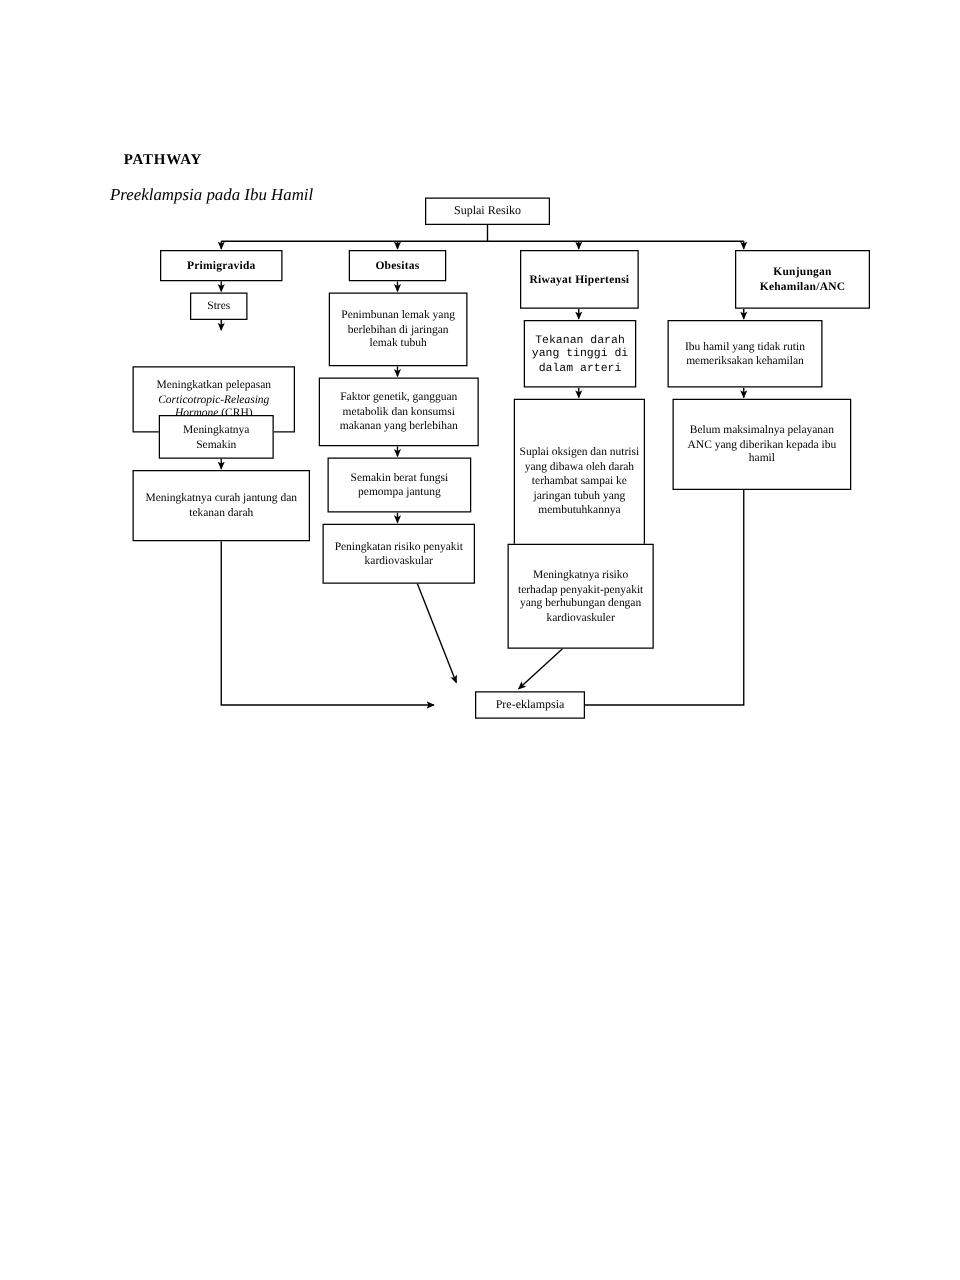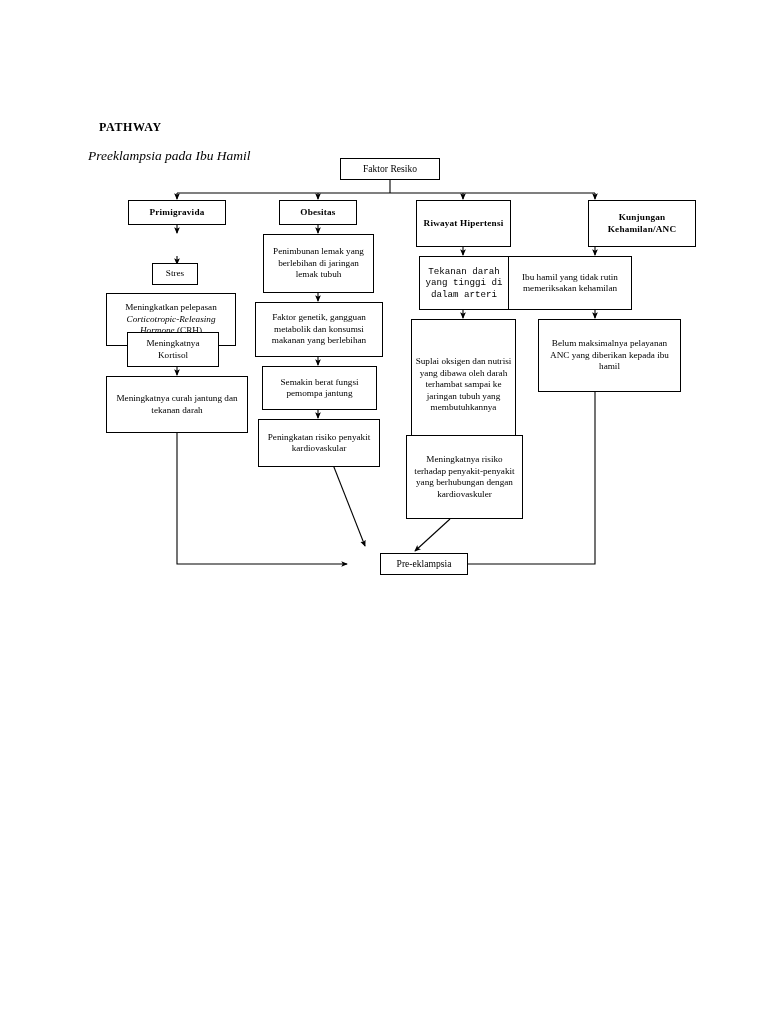--- a/index.html
+++ b/index.html
@@ -135,41 +135,41 @@
       <path d="M450,519 L415,551" marker-end="url(#ah)"></path>
 
       <path d="M595,247 L595,255" marker-end="url(#ah)"></path>
       <path d="M595,310 L595,318" marker-end="url(#ah)"></path>
 
       <path d="M595,392 L595,564 L448,564" marker-end="url(#ah)"></path>
     </g>
   </svg>
 
   <div class="node root" style="left:340px; top:158px; width:100px; height:22px;">
-    <span class="txt">Faktor Resiko</span>
+    <span class="txt">Suplai Resiko</span>
   </div>
 
   <div class="node bold" style="left:128px; top:200px; width:98px; height:25px;">
     <span class="txt">Primigravida</span>
   </div>
 
-  <div class="node" style="left:152px; top:234px; width:46px; height:22px;margin-top:29px;">
+  <div class="node" style="left:152px; top:234px; width:46px; height:22px;">
     <span class="txt">Stres</span>
   </div>
 
   <div class="node" style="left:106px; top:265px; width:130px; height:53px;margin-top:28px;">
     <span class="txt">
       <span>Meningkatkan pelepasan</span><br>
       <em>Corticotropic-Releasing</em><br>
       <em>Hormone</em><span> (CRH)</span>
     </span>
   </div>
 
   <div class="node" style="left:127px; top:332px; width:92px; height:35px;">
-    <span class="txt">Meningkatnya Kortisol</span>
+    <span class="txt">Meningkatnya Semakin</span>
   </div>
 
   <div class="node" style="left:106px; top:376px; width:142px; height:57px;">
     <span class="txt">Meningkatnya curah jantung dan tekanan darah</span>
   </div>
 
   <div class="node bold" style="left:279px; top:200px; width:78px; height:25px;">
     <span class="txt">Obesitas</span>
   </div>
 
@@ -202,21 +202,21 @@
   </div>
 
   <div class="node" style="left:406px; top:435px; width:117px; height:84px;">
     <span class="txt">Meningkatnya risiko terhadap penyakit-penyakit yang berhubungan dengan kardiovaskuler</span>
   </div>
 
   <div class="node bold" style="left:541px; top:200px; width:108px; height:47px;margin-left:47px;">
     <span class="txt">Kunjungan Kehamilan/ANC</span>
   </div>
 
-  <div class="node" style="left:508px; top:256px; width:124px; height:54px;align-items:center;">
+  <div class="node" style="left:534px; top:256px; width:124px; height:54px;align-items:center;">
     <span class="txt">Ibu hamil yang tidak rutin memeriksakan kehamilan</span>
   </div>
 
   <div class="node" style="left:538px; top:319px; width:143px; height:73px;">
     <span class="txt">Belum maksimalnya pelayanan ANC yang diberikan kepada ibu hamil</span>
   </div>
 
   <div class="node leafend" style="left:352px; top:553px; width:88px; height:22px;">
     <span class="txt">Pre-eklampsia</span>
   </div>

